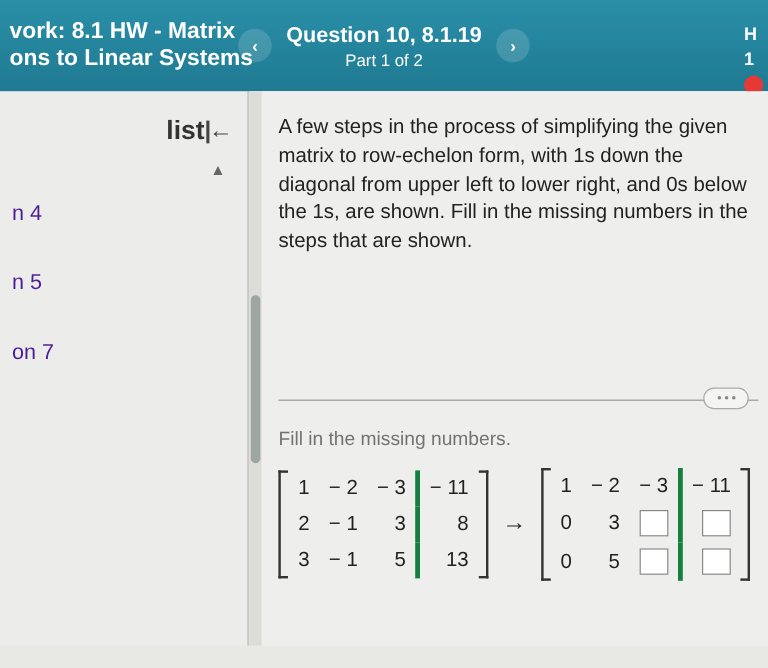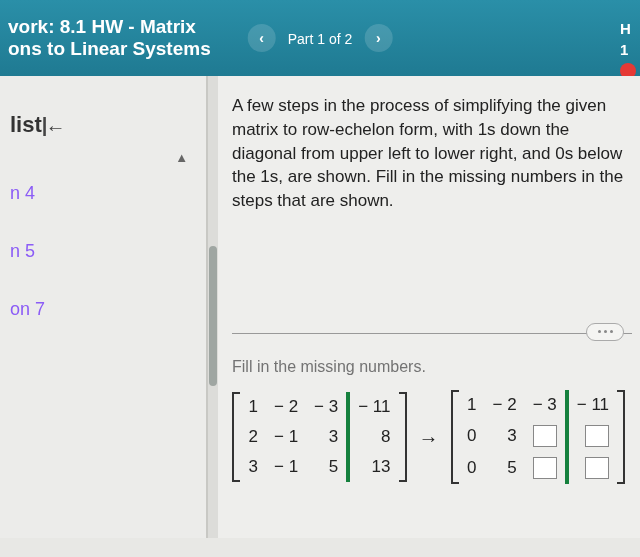--- a/index.html
+++ b/index.html
@@ -9,25 +9,25 @@
 .header-left .line1 { font-weight: bold; font-size: 19px; }
 .header-left .line2 { font-weight: bold; font-size: 19px; }
 .header-center { position: absolute; left: 50%; transform: translateX(-50%); text-align: center; display: flex; align-items: center; gap: 12px; }
 .header-center .qtitle { font-weight: bold; font-size: 18px; }
 .header-center .qsub { font-size: 14px; margin-top: 2px; }
 .nav-btn { width: 28px; height: 28px; border-radius: 50%; background: rgba(255,255,255,0.15); display: flex; align-items: center; justify-content: center; color: #fff; font-size: 14px; font-weight: bold; cursor: pointer; }
 .header-right { position: absolute; right: 4px; top: 18px; font-size: 15px; font-weight: bold; line-height: 1.4; }
 .red-dot { width: 16px; height: 16px; background: #e53935; border-radius: 50%; margin-top: 3px; }
 .main { display: flex; height: calc(557px - 95px); }
 .sidebar { width: 208px; background: #ececea; border-right: 2px solid #c8c8c4; padding-top: 20px; }
-.sidebar-head { display: flex; align-items: center; justify-content: flex-start; padding: 0 14px 20px 10px; margin-top: 16px; }
+.sidebar-head { display: flex; align-items: center; justify-content: flex-end; padding: 0 14px 20px 10px; }
 .sidebar-head .title { font-size: 22px; font-weight: bold; color: #333; }
 .collapse-icon { font-size: 20px; color: #444; font-weight: bold; letter-spacing: -2px; }
 .caret-up { font-size: 13px; color: #666; padding-right: 18px; text-align: right; margin-top: -8px; }
-.q-item { padding: 18px 10px; font-size: 18px; color: #8b5cf6; border-bottom: 1px solid transparent; }
+.q-item { padding: 18px 10px; font-size: 18px; color: #4c1d95; border-bottom: 1px solid transparent; }
 .content { flex: 1; background: #eeeeec; padding: 18px 8px 0 24px; position: relative; }
 .instructions { font-size: 17px; color: #222; line-height: 1.4; }
 .divider-hr { border: none; border-top: 1px solid #999; margin-top: 120px; position: relative; }
 .dots-badge { position: absolute; right: 8px; top: -10px; width: 38px; height: 18px; border: 1px solid #aaa; border-radius: 9px; background: #f4f4f2; display: flex; align-items: center; justify-content: center; gap: 3px; }
 .dots-badge span { width: 3px; height: 3px; background: #888; border-radius: 50%; }
 .fill-label { font-size: 16px; color: #737373; margin: 24px 0 14px 0; }
 .matrices { display: flex; align-items: center; gap: 8px; font-size: 17px; color: #222; }
 .matrix { display: flex; align-items: stretch; }
 .matrix .br { width: 8px; border: 2px solid #333; }
 .matrix .br.left { border-right: none; }
@@ -44,20 +44,21 @@
 <body>
 
 <div class="header">
   <div class="header-left">
     <div class="line1">vork: 8.1 HW - Matrix</div>
     <div class="line2">ons to Linear Systems</div>
   </div>
   <div class="header-center">
     <div class="nav-btn">‹</div>
     <div>
+      <div class="qtitle">Question 10, 8.1.19</div>
       <div class="qsub">Part 1 of 2</div>
     </div>
     <div class="nav-btn">›</div>
   </div>
   <div class="header-right">
     <div>H</div>
     <div>1</div>
     <div class="red-dot"></div>
   </div>
 </div>

